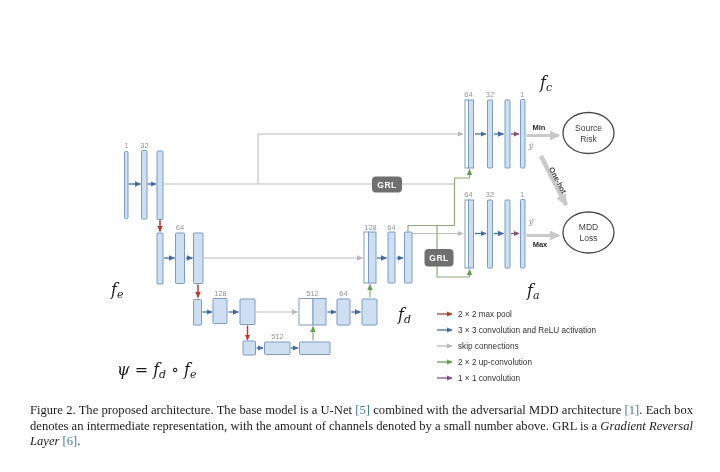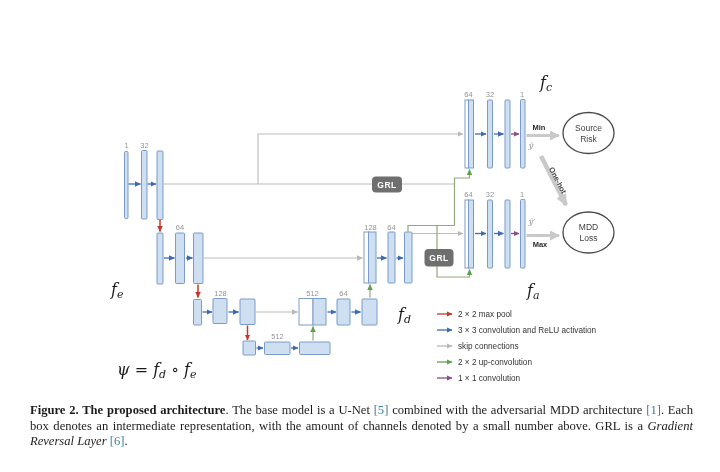--- a/index.html
+++ b/index.html
@@ -24,21 +24,21 @@
   .minmax{font-family:"Liberation Sans",sans-serif;font-size:7.5px;font-weight:bold;fill:#2b2b2b;text-anchor:middle;}
   .yhat{font-family:"DejaVu Serif",serif;font-style:italic;font-size:8px;fill:#8a8a8a;text-anchor:middle;}
   .mathlbl{font-family:"DejaVu Serif",serif;font-style:italic;font-size:16px;fill:#1a1a1a;}
   .mathsub{font-size:11px;}
   .legtxt{font-family:"Liberation Sans",sans-serif;font-size:8.2px;fill:#333333;}
   .ohtxt{font-family:"Liberation Sans",sans-serif;font-size:7.5px;font-weight:bold;fill:#4a4a4a;text-anchor:middle;}
   #caption{position:absolute;left:30px;top:403px;width:663px;
            font-family:"Liberation Serif",serif;font-size:12.6px;line-height:15.6px;
            color:#1c1c1c;text-align:justify;}
   #caption .cite{color:#3e7c9c;}
-  #caption b{font-weight:bold;}
+  #caption b{font-weight:normal;}
   #caption i{font-style:italic;}
 </style>
 </head>
 <body>
 
 <div id="page">
 <svg width="720" height="400" viewBox="0 0 720 400">
   <defs>
     <marker id="mBlue" markerUnits="userSpaceOnUse" markerWidth="6" markerHeight="5.5" refX="5.5" refY="2.75" orient="auto">
           <path d="M0,0 L6,2.75 L0,5.5 z" fill="#3b6cb5"></path>

